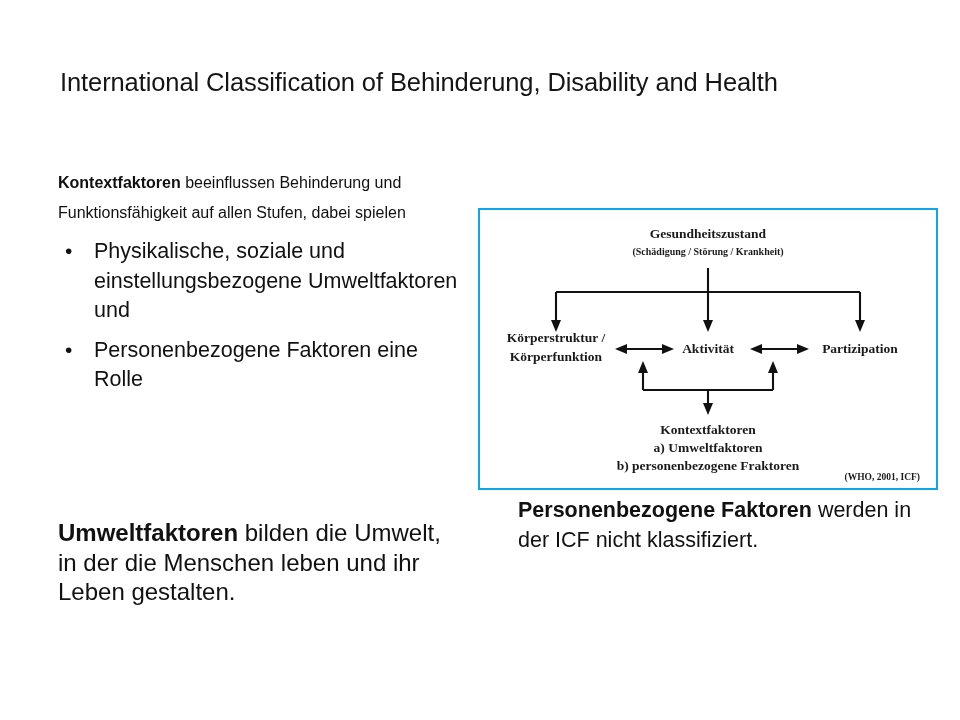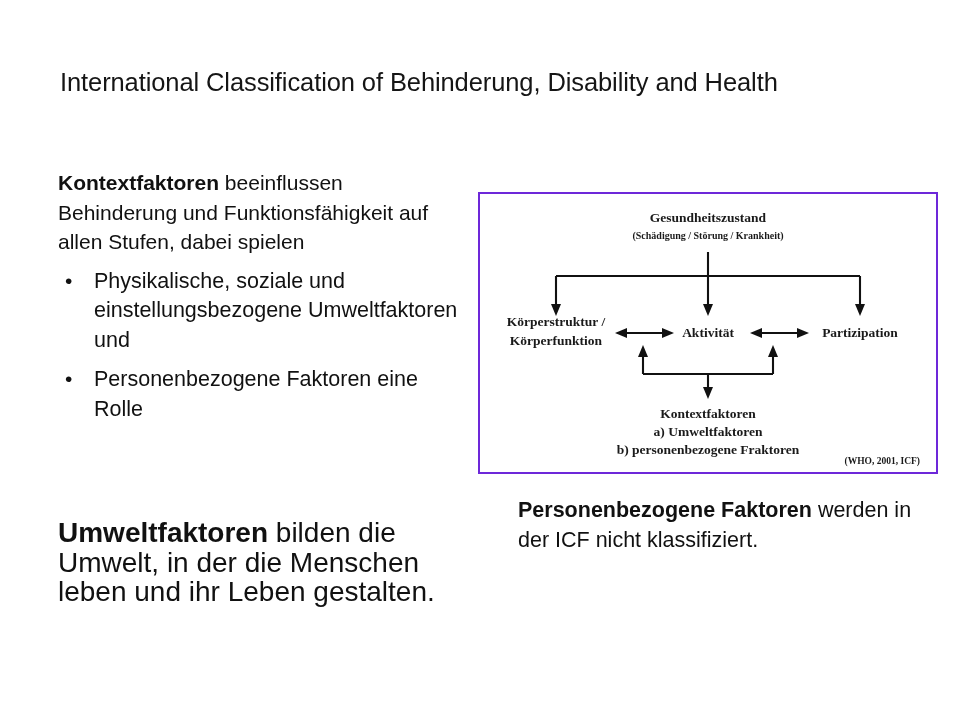--- a/index.html
+++ b/index.html
@@ -31,21 +31,21 @@
   }
 
   
   #left-col {
     position: absolute;
     left: 58px;
     top: 168px;
     width: 400px;
   }
   .para {
-    font-size: 21px;
+    font-size: 16px;
     line-height: 29.5px;
     color: #111111;
   }
   .para b { font-weight: 700; }
 
   .bullet-list {
     margin: 0;
     padding: 0;
     list-style: none;
   }
@@ -64,21 +64,21 @@
     font-size: 21px;
     line-height: 29.5px;
   }
 
   
   #bottom-left {
     position: absolute;
     left: 58px;
     top: 518px;
     width: 400px;
-    font-size: 28px;
+    font-size: 24px;
     line-height: 29.5px;
     color: #111111;
   }
   #bottom-left b { font-weight: 700; }
 
   
   #bottom-right {
     position: absolute;
     left: 518px;
     top: 496px;
@@ -86,25 +86,25 @@
     font-size: 21.5px;
     line-height: 29.5px;
     color: #111111;
   }
   #bottom-right b { font-weight: 700; }
 
   
   #icf-figure {
     position: absolute;
     left: 478px;
-    top: 192px;
+    top: 208px;
     width: 460px;
     height: 282px;
     background: #ffffff;
-    border: 2px solid #6d28d9;
+    border: 2px solid #0ea5e9;
     box-sizing: border-box;
   }
   #icf-figure svg {
     display: block;
     width: 100%;
     height: 100%;
   }
   .fig-txt {
     font-family: "Liberation Serif", serif;
     font-weight: 700;

